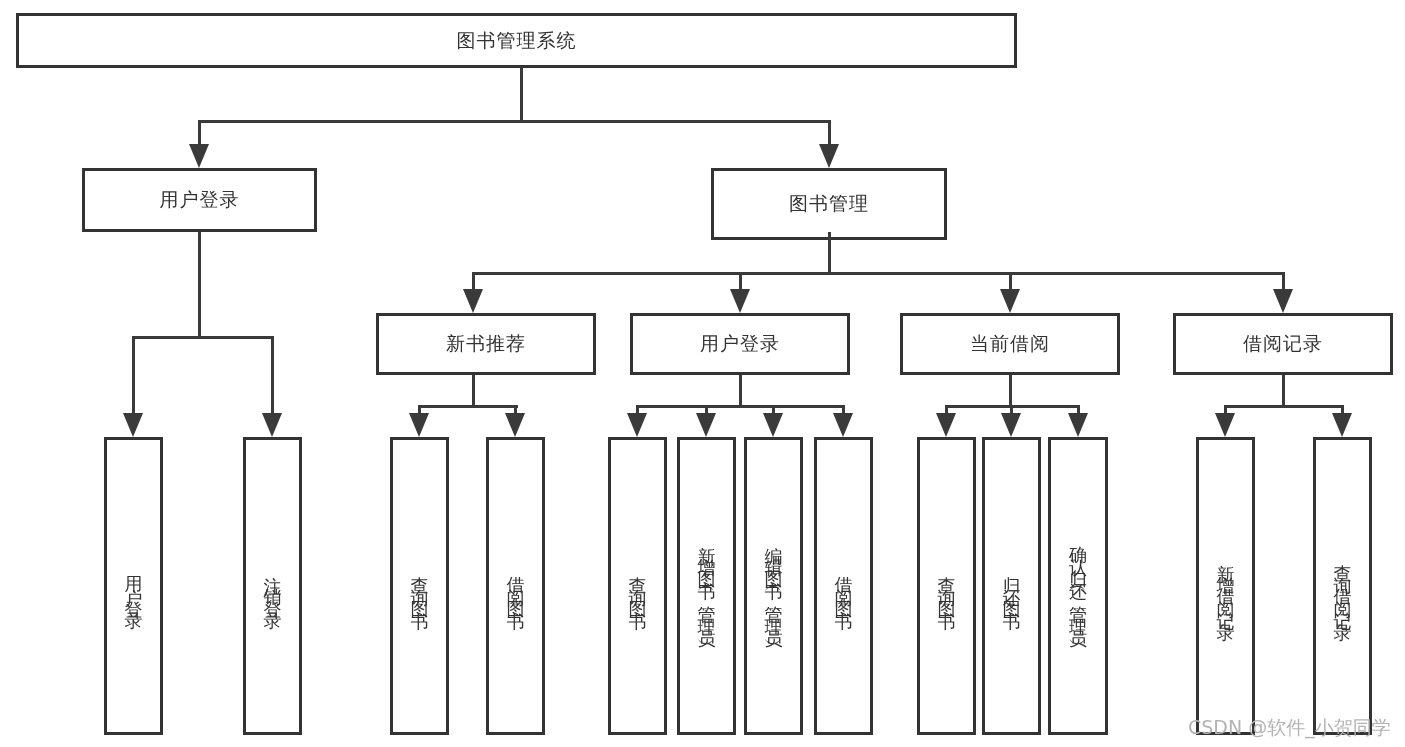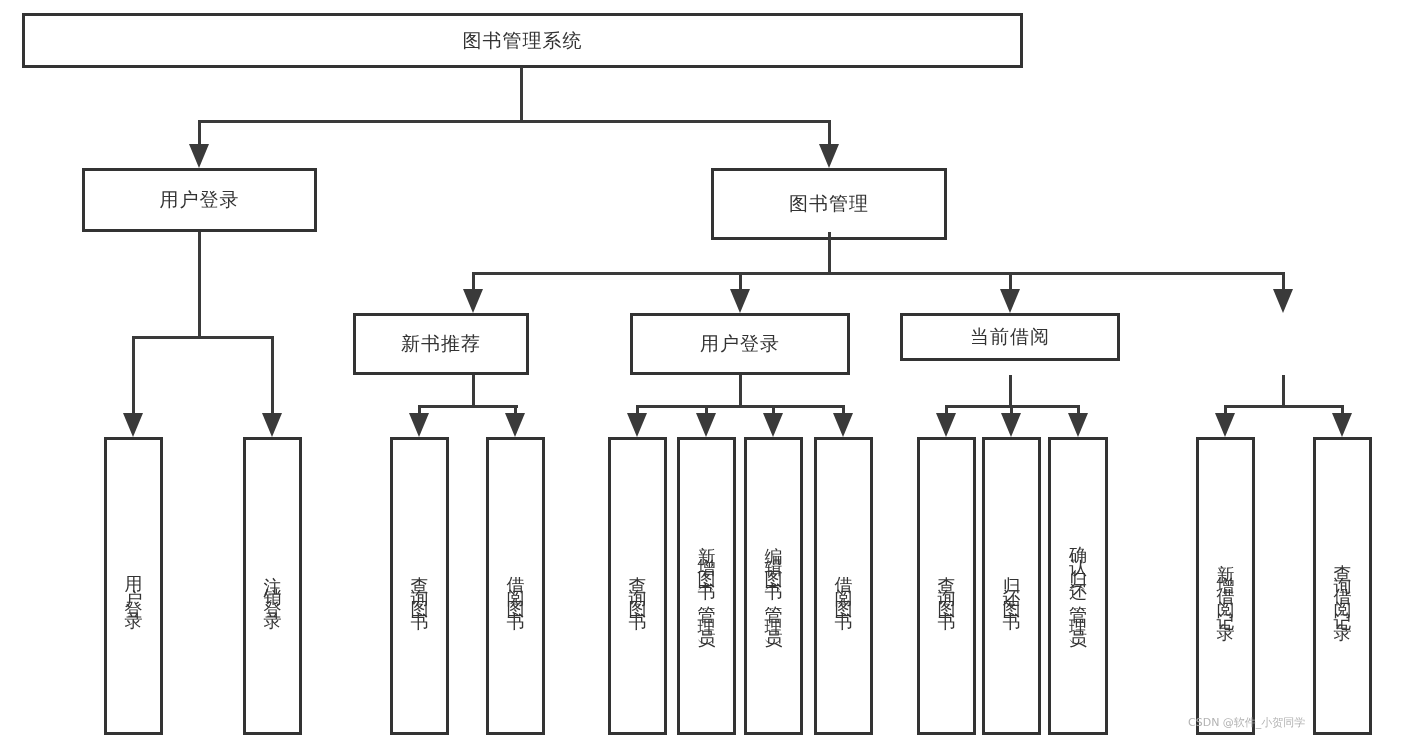--- a/index.html
+++ b/index.html
@@ -53,31 +53,31 @@
     width: 0;
     height: 0;
     border-left: 10px solid transparent;
     border-right: 10px solid transparent;
     border-top: 24px solid #3a3a3a;
   }
   .watermark {
     position: absolute;
     left: 1188px;
     top: 715px;
-    font-size: 11px;
+    font-size: 19px;
     color: #b3b3b3;
     white-space: nowrap;
   }
 </style>
 </head>
 <body>
 
 <div id="canvas">
 
-  <div class="box h" style="left:22px;top:13px;width:1001px;height:55px">
+  <div class="box h" style="left:16px;top:13px;width:1001px;height:55px">
     <span class="label">图书管理系统</span>
   </div>
 
   <div class="vline" style="left:520px;top:67px;height:55px"></div>
   <div class="hline" style="left:198px;top:120px;width:633px"></div>
   <div class="vline" style="left:198px;top:120px;height:28px"></div>
   <div class="ah" style="left:189px;top:144px"></div>
   <div class="vline" style="left:828px;top:120px;height:28px"></div>
   <div class="ah" style="left:819px;top:144px"></div>
 
@@ -99,28 +99,31 @@
   <div class="hline" style="left:472px;top:272px;width:813px"></div>
   <div class="vline" style="left:472px;top:272px;height:20px"></div>
   <div class="ah" style="left:463px;top:289px"></div>
   <div class="vline" style="left:739px;top:272px;height:20px"></div>
   <div class="ah" style="left:730px;top:289px"></div>
   <div class="vline" style="left:1009px;top:272px;height:20px"></div>
   <div class="ah" style="left:1000px;top:289px"></div>
   <div class="vline" style="left:1282px;top:272px;height:20px"></div>
   <div class="ah" style="left:1273px;top:289px"></div>
 
-  <div class="box h" style="left:353px;top:313px;width:176px;height:62px">
+  <div class="box h" style="left:376px;top:313px;width:220px;height:62px">
     <span class="label">新书推荐</span>
   </div>
   <div class="box h" style="left:630px;top:313px;width:220px;height:62px">
     <span class="label">用户登录</span>
   </div>
-  <div class="box h" style="left:900px;top:313px;width:220px;height:48px">
+  <div class="box h" style="left:900px;top:313px;width:220px;height:62px">
     <span class="label">当前借阅</span>
+  </div>
+  <div class="box h" style="left:1173px;top:313px;width:220px;height:62px">
+    <span class="label">借阅记录</span>
   </div>
 
   <div class="vline" style="left:472px;top:375px;height:32px"></div>
   <div class="hline" style="left:418px;top:405px;width:100px"></div>
   <div class="vline" style="left:418px;top:405px;height:10px"></div>
   <div class="ah" style="left:409px;top:413px"></div>
   <div class="vline" style="left:514px;top:405px;height:10px"></div>
   <div class="ah" style="left:505px;top:413px"></div>
 
   <div class="vline" style="left:739px;top:375px;height:32px"></div>

